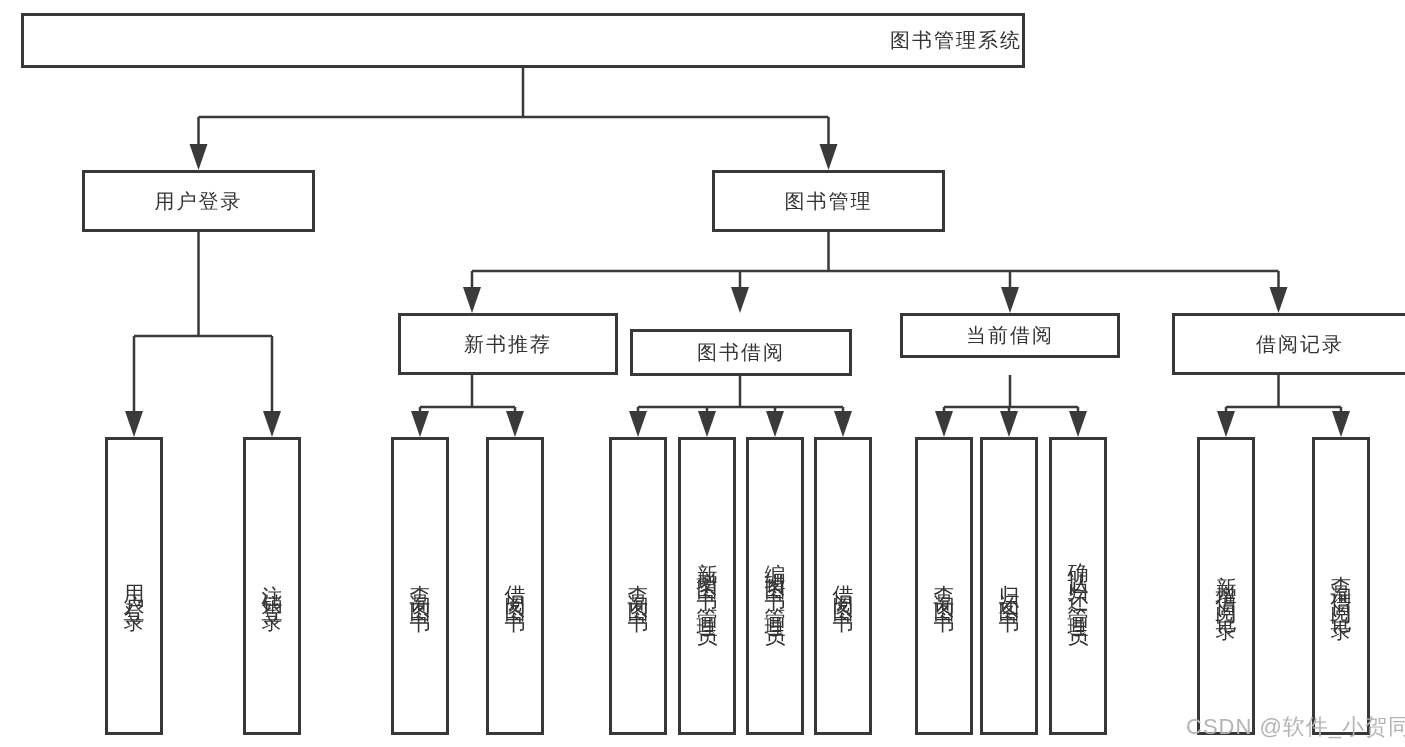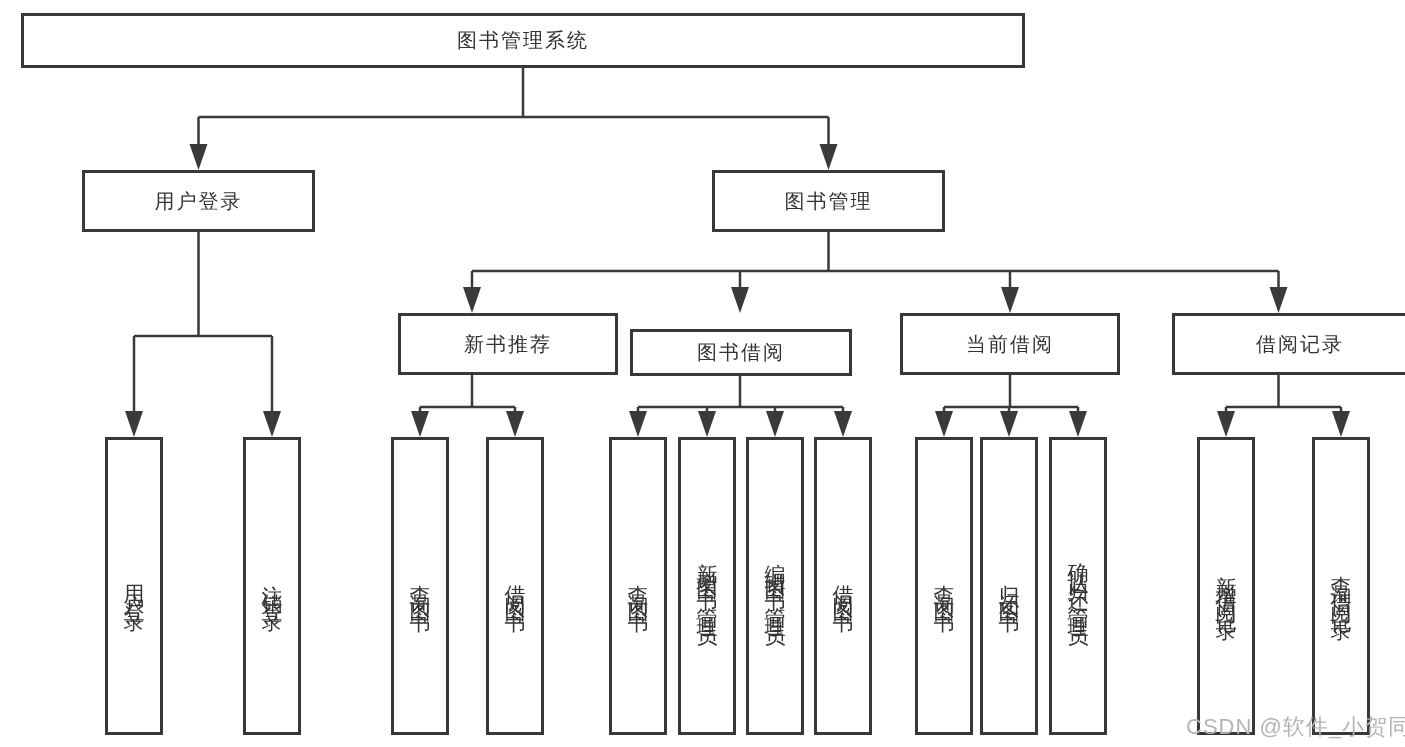--- a/index.html
+++ b/index.html
@@ -92,38 +92,38 @@
       <polygon points="1069,411 1087,411 1078,437"></polygon>
     </g>
 
     <g>
       <path d="M1278.5 375 V407 M1226 407 H1341 M1226 407 V417 M1341 407 V417"></path>
       <polygon points="1217,411 1235,411 1226,437"></polygon>
       <polygon points="1332,411 1350,411 1341,437"></polygon>
     </g>
   </svg>
 
-  <div class="hbox" style="left:21px; top:13px; width:1004px; height:55px;">
+  <div class="hbox" style="left:21px; top:13px; width:1004px; height:55px;justify-content:flex-end;">
     <span>图书管理系统</span>
   </div>
 
   <div class="hbox" style="left:82px; top:170px; width:233px; height:62px;">
     <span>用户登录</span>
   </div>
   <div class="hbox" style="left:712px; top:170px; width:233px; height:62px;">
     <span>图书管理</span>
   </div>
 
   <div class="hbox" style="left:362px; top:313px; width:220px; height:62px;margin-left:36px;">
     <span>新书推荐</span>
   </div>
   <div class="hbox" style="left:630px; top:329px; width:222px; height:47px;">
     <span>图书借阅</span>
   </div>
-  <div class="hbox" style="left:900px; top:313px; width:220px; height:62px;">
+  <div class="hbox" style="left:900px; top:313px; width:220px; height:45px;">
     <span>当前借阅</span>
   </div>
   <div class="hbox" style="left:1172px; top:313px; width:256px; height:62px;">
     <span>借阅记录</span>
   </div>
 
   <div class="vbox" style="left:105px;">
     <span class="vtext">用户登录</span>
   </div>
   <div class="vbox" style="left:243px;">

